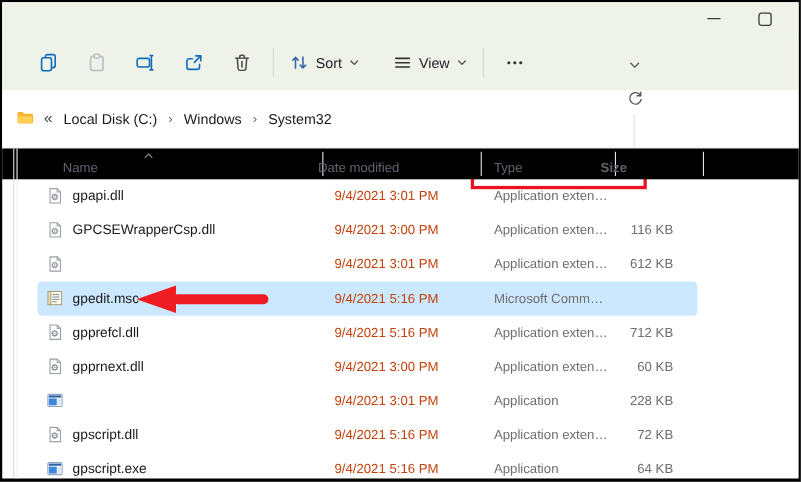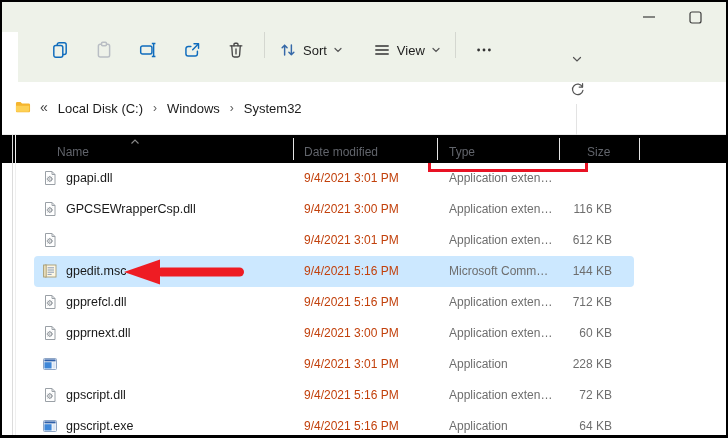--- a/index.html
+++ b/index.html
@@ -12,21 +12,21 @@
   .frame{position:absolute;left:0;top:0;width:728px;height:438px;background:#fff;
          border:2px solid #000;border-bottom-width:3px;}
   
   .titlebar{position:absolute;left:0;top:0;right:0;height:30px;background:var(--chrome-bg,#eef2e9);}
   .winbtn{position:absolute;top:1px;width:30px;height:28px;background:transparent;border:none;
           display:flex;align-items:center;justify-content:center;cursor:pointer;}
   .winbtn.min{right:62px;}
   .winbtn.max{right:16px;}
   
   .toolbar{position:absolute;left:0;top:30px;right:0;height:50px;background:var(--chrome-bg,#eef2e9);
-           display:flex;margin-left:16px;}
+           display:flex;align-items:center;}
   .tbtn{height:36px;border:none;background:transparent;border-radius:5px;cursor:pointer;
         display:flex;align-items:center;justify-content:center;gap:6px;padding:0 8px;}
   .tbtn.icon-only{width:44px;}
   .tb-label{font-size:13px;color:#1d1d1d;}
   .tb-sep{width:1px;height:26px;background:#d4d7d0;margin:0 6px;}
   .chev{display:inline-block;}
   
   .addressrow{position:absolute;left:0;top:80px;right:0;height:53px;background:#fff;
               border-bottom:1px solid #ececec;display:flex;align-items:center;}
   .breadcrumb{display:flex;align-items:center;height:36px;margin-left:8px;font-size:13px;color:#1b1b1b;}
@@ -184,25 +184,25 @@
       </div>
     </div>
   </div>
 
   <div class="headerrow">
     <div class="hcell" style="left:55px;">Name</div>
     <svg class="sort-caret" width="10" height="7" viewBox="0 0 10 7" fill="none" stroke="#8a8a8a" stroke-width="1.1">
         <path d="M1.5 5.5L5 2l3.5 3.5"></path>
       </svg>
     <div class="hsep" style="left:291px;"></div>
-    <div class="hcell" style="left:302px;">Date modified</div>
+    <div class="hcell" style="left:287px;">Date modified</div>
     <div class="hsep" style="left:435px;"></div>
     <div class="hcell" style="left:447px;">Type</div>
     <div class="hsep" style="left:557px;"></div>
-    <div class="hcell" style="left:585px;">Size</div>
+    <div class="hcell" style="left:544px;font-weight:bold;">Size</div>
     <div class="hsep" style="left:637px;"></div>
   </div>
 
   <div class="navsplit"></div>
   <div class="navsplit2"></div>
 
   <div class="filelist">
   <div class="row">
     <span class="file-icon icon-dll">
       <svg data-icon="dll" width="16" height="16" viewBox="0 0 16 16">
@@ -265,21 +265,20 @@
       </svg>
 
     </span>
     <span class="cell name">gpedit.msc</span>
     <svg class="red-arrow" width="124" height="28" viewBox="0 0 124 28">
       <rect x="33" y="9.5" width="87" height="9" rx="4.5" fill="#ee1c23"></rect>
       <polygon points="0,14 36,1.5 36,26.5" fill="#ee1c23"></polygon>
     </svg>
     <span class="cell date">9/4/2021 5:16 PM</span>
     <span class="cell type">Microsoft Comm…</span>
-    <span class="cell size">144 KB</span>
   </div>
 
   <div class="row">
     <span class="file-icon icon-dll">
       <svg data-icon="dll" width="16" height="16" viewBox="0 0 16 16">
         <path d="M3.5 1.5h6.5l3 3v10h-9.5z" fill="#fff" stroke="#9aa0a6" stroke-width="1"></path>
         <path d="M10 1.5v3h3" fill="none" stroke="#9aa0a6" stroke-width="1"></path>
         <circle cx="7.8" cy="9" r="2.1" fill="none" stroke="#8a9096" stroke-width="1"></circle>
         <circle cx="7.8" cy="9" r="0.7" fill="#8a9096"></circle>
         <path d="M7.8 5.9v1M7.8 11.1v1M4.7 9h1M10 9h1M5.6 6.8l.7.7M9.3 10.5l.7.7M10 6.8l-.7.7M5.6 11.2l.7-.7" stroke="#8a9096" stroke-width="0.9"></path>

